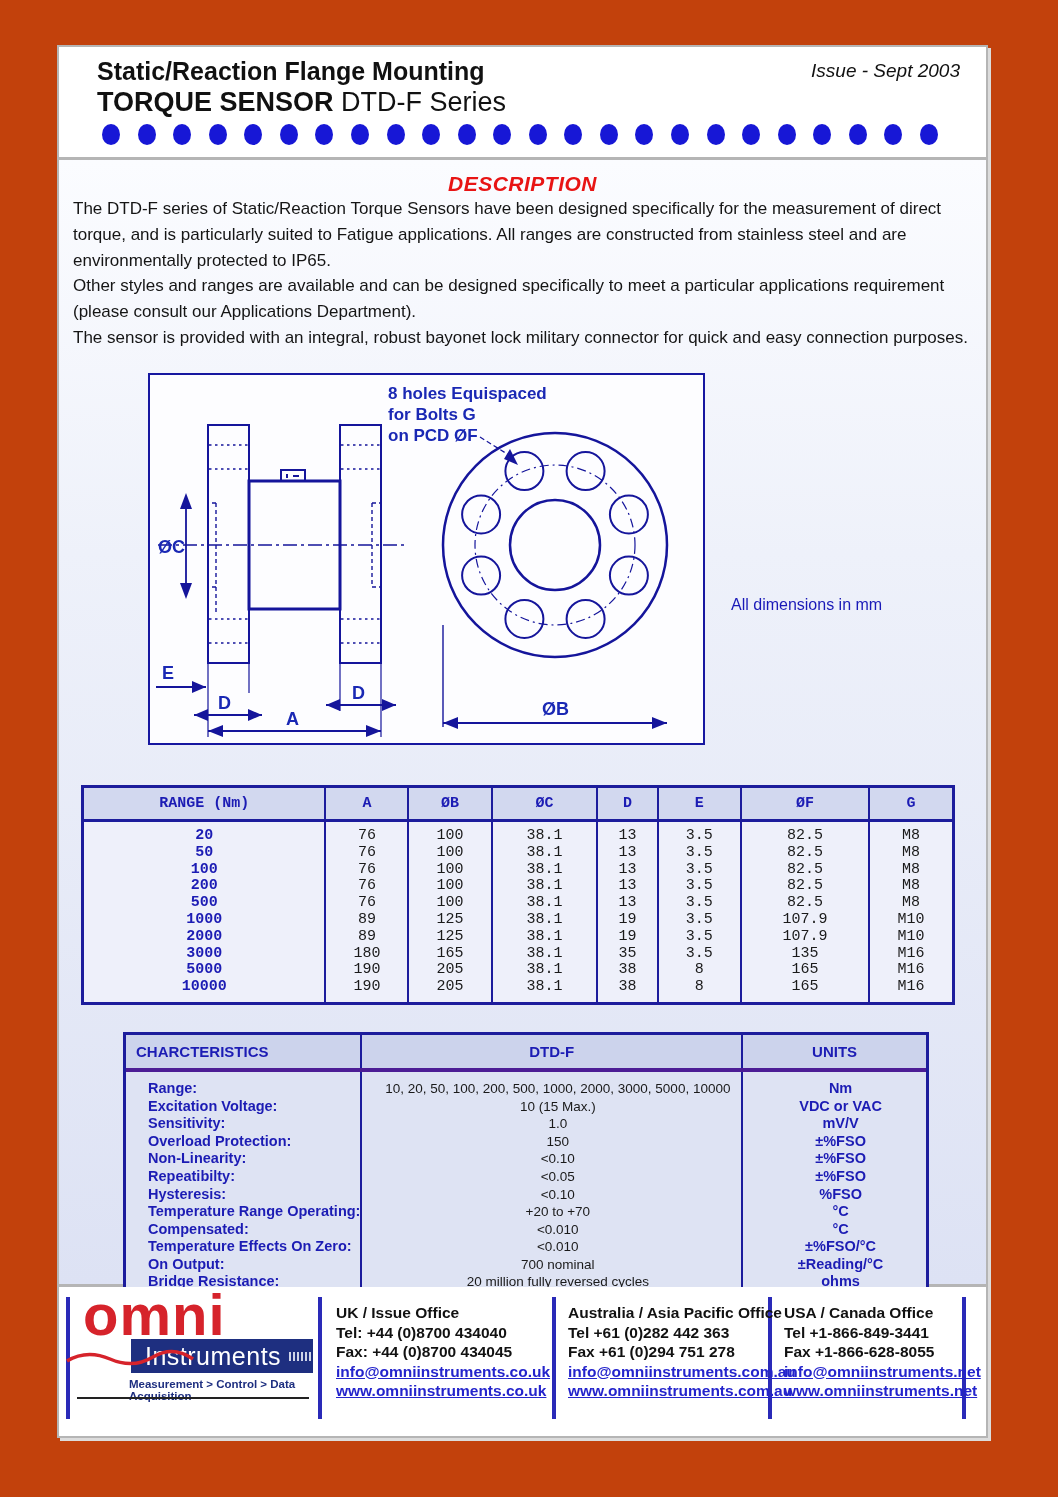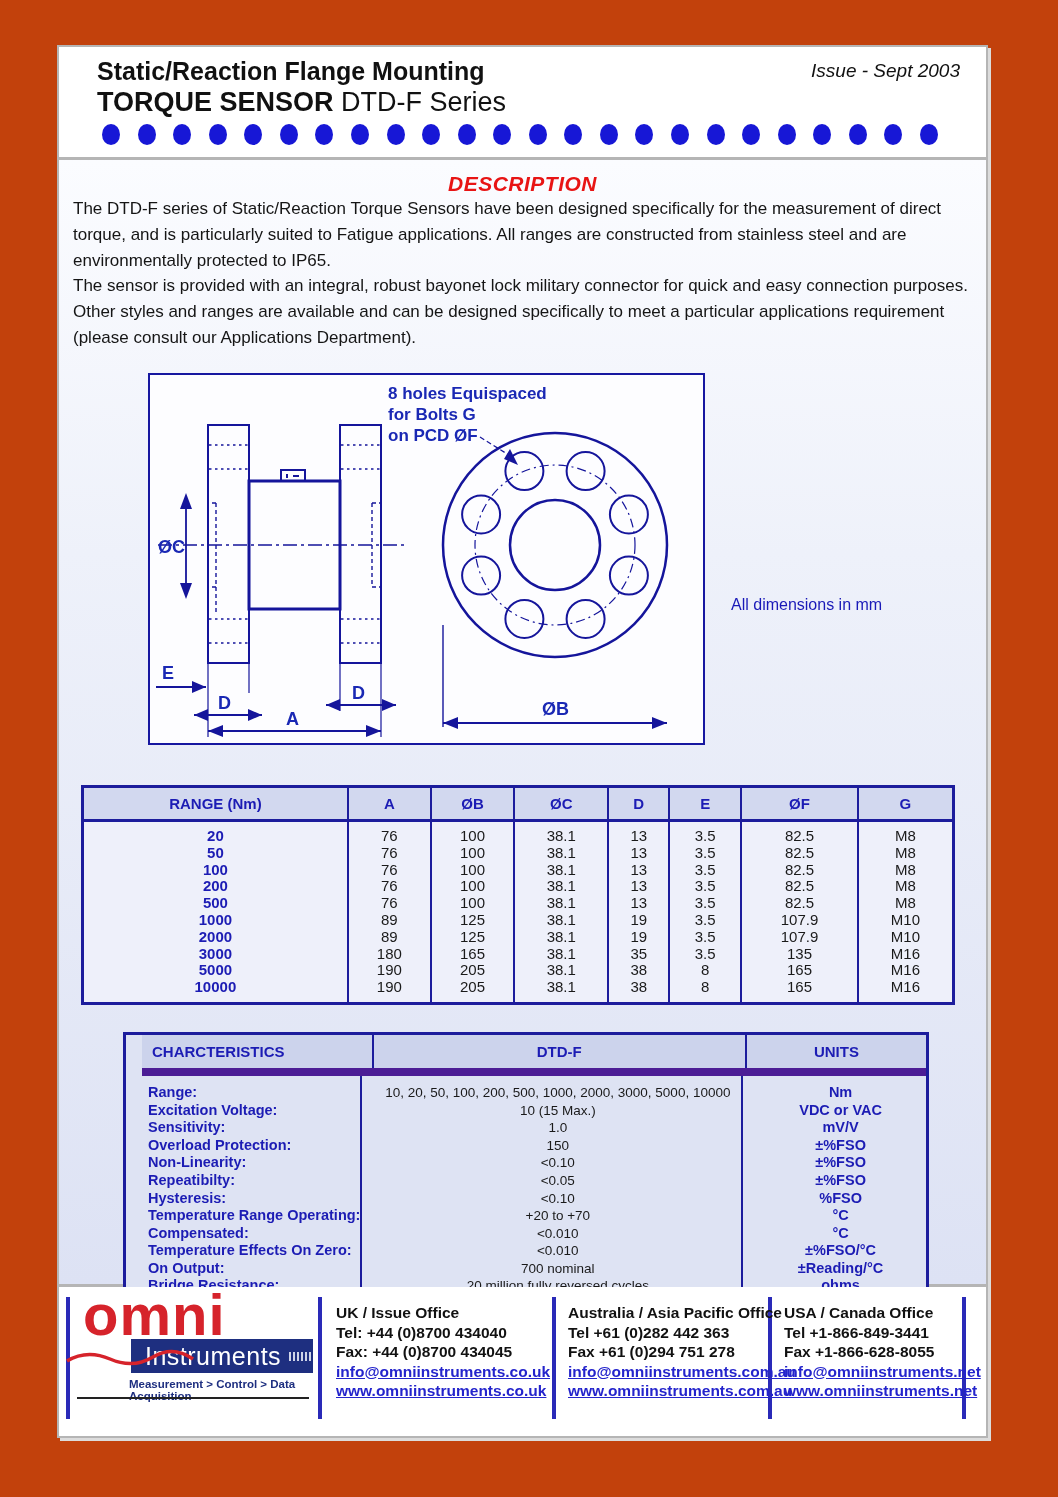--- a/index.html
+++ b/index.html
@@ -28,34 +28,34 @@
   .desc-text p { margin:0; }
 
   .drawing-area { position:relative; height:390px; margin-top:22px; }
   .drawing-box { position:absolute; left:89px; top:0; width:557px; height:372px;
                  background:#fdfdff; border:2px solid #1717a0; }
   .dims-note { position:absolute; left:672px; top:223px; font-size:16px; font-weight:normal; color:#1a1ab8; }
   svg text { font-family:"Liberation Sans", sans-serif; }
 
   
   .dim-table { margin:22px 16px 0 22px; width:874px; border-collapse:collapse;
-               border:3px solid #1c1c9c; background:#eef0fa; }
+               border:3px solid #1c1c9c; background:#eef0fa;font-family:Liberation Mono, monospace; }
   .dim-table th { background:#d2d8ef; color:#1c1cb4; font-size:15px; font-weight:bold;
                   padding:7px 2px; border-left:2px solid #1c1c9c; border-right:2px solid #1c1c9c;
                   border-bottom:3px solid #1c1c9c; }
   .dim-table td { font-size:15px; text-align:center; line-height:16.8px; padding:0 2px;
                   border-left:2px solid #1c1c9c; border-right:2px solid #1c1c9c; color:#1a1a1a; }
   .dim-table tbody tr:first-child td { padding-top:6px; }
   .dim-table tbody tr:last-child td { padding-bottom:6px; }
   .dim-table td.range-cell { color:#1c1cb4; font-weight:bold; }
 
   
   .char-table { margin:27px 0 0 64px; width:806px; border:3px solid #1c1c9c; background:#dee3f3; }
   .char-head { display:grid; grid-template-columns:29.3% 47.6% 23.1%; background:#ccd3ec;
-               border-bottom:8px solid #4c1d95;margin-left:16px; }
+               border-bottom:4px solid #4c1d95; }
   .char-head div { font-size:15px; font-weight:bold; color:#1c1cb4; padding:8px 0; text-align:center; }
   .char-head div:first-child { text-align:left; padding-left:10px; }
   .char-head div + div { border-left:2px solid #1c1c9c; }
   .char-body { display:grid; grid-template-columns:29.3% 47.6% 23.1%; }
   .char-col { padding:8px 0 10px 0; }
   .char-col + .char-col { border-left:2px solid #1c1c9c; }
   .char-line { height:17.6px; line-height:17.6px; white-space:nowrap;padding-left:12px; }
   .char-label { font-size:14.5px; font-weight:bold; color:#1c1cb4; padding-left:22px; }
   .char-val { font-size:13.5px; color:#1a1a1a; text-align:center; }
   .char-unit { font-size:14.5px; font-weight:bold; color:#1c1cb4; text-align:center; }
@@ -114,22 +114,22 @@
           <span class="dot" style="background: rgb(23, 23, 214);"></span>
           <span class="dot" style="background: rgb(23, 23, 214);"></span>
         </div>
     </div>
 
     <div class="content">
 
       <div class="desc-heading">DESCRIPTION</div>
       <div class="desc-text">
         <p>The DTD-F series of Static/Reaction Torque Sensors have been designed specifically for the measurement of direct torque, and is particularly suited to Fatigue applications. All ranges are constructed from stainless steel and are environmentally protected to IP65.</p>
+        <p>Other styles and ranges are available and can be designed specifically to meet a particular applications requirement (please consult our Applications Department).</p>
         <p>The sensor is provided with an integral, robust bayonet lock military connector for quick and easy connection purposes.</p>
-        <p>Other styles and ranges are available and can be designed specifically to meet a particular applications requirement (please consult our Applications Department).</p>
       </div>
 
       <div class="drawing-area">
         <div class="drawing-box">
           <svg width="553" height="368" viewBox="0 0 553 368">
             <g stroke="#15159b" fill="none" stroke-width="2">
 
               <rect x="58" y="50" width="41" height="238"></rect>
               <rect x="190" y="50" width="41" height="238"></rect>
 

